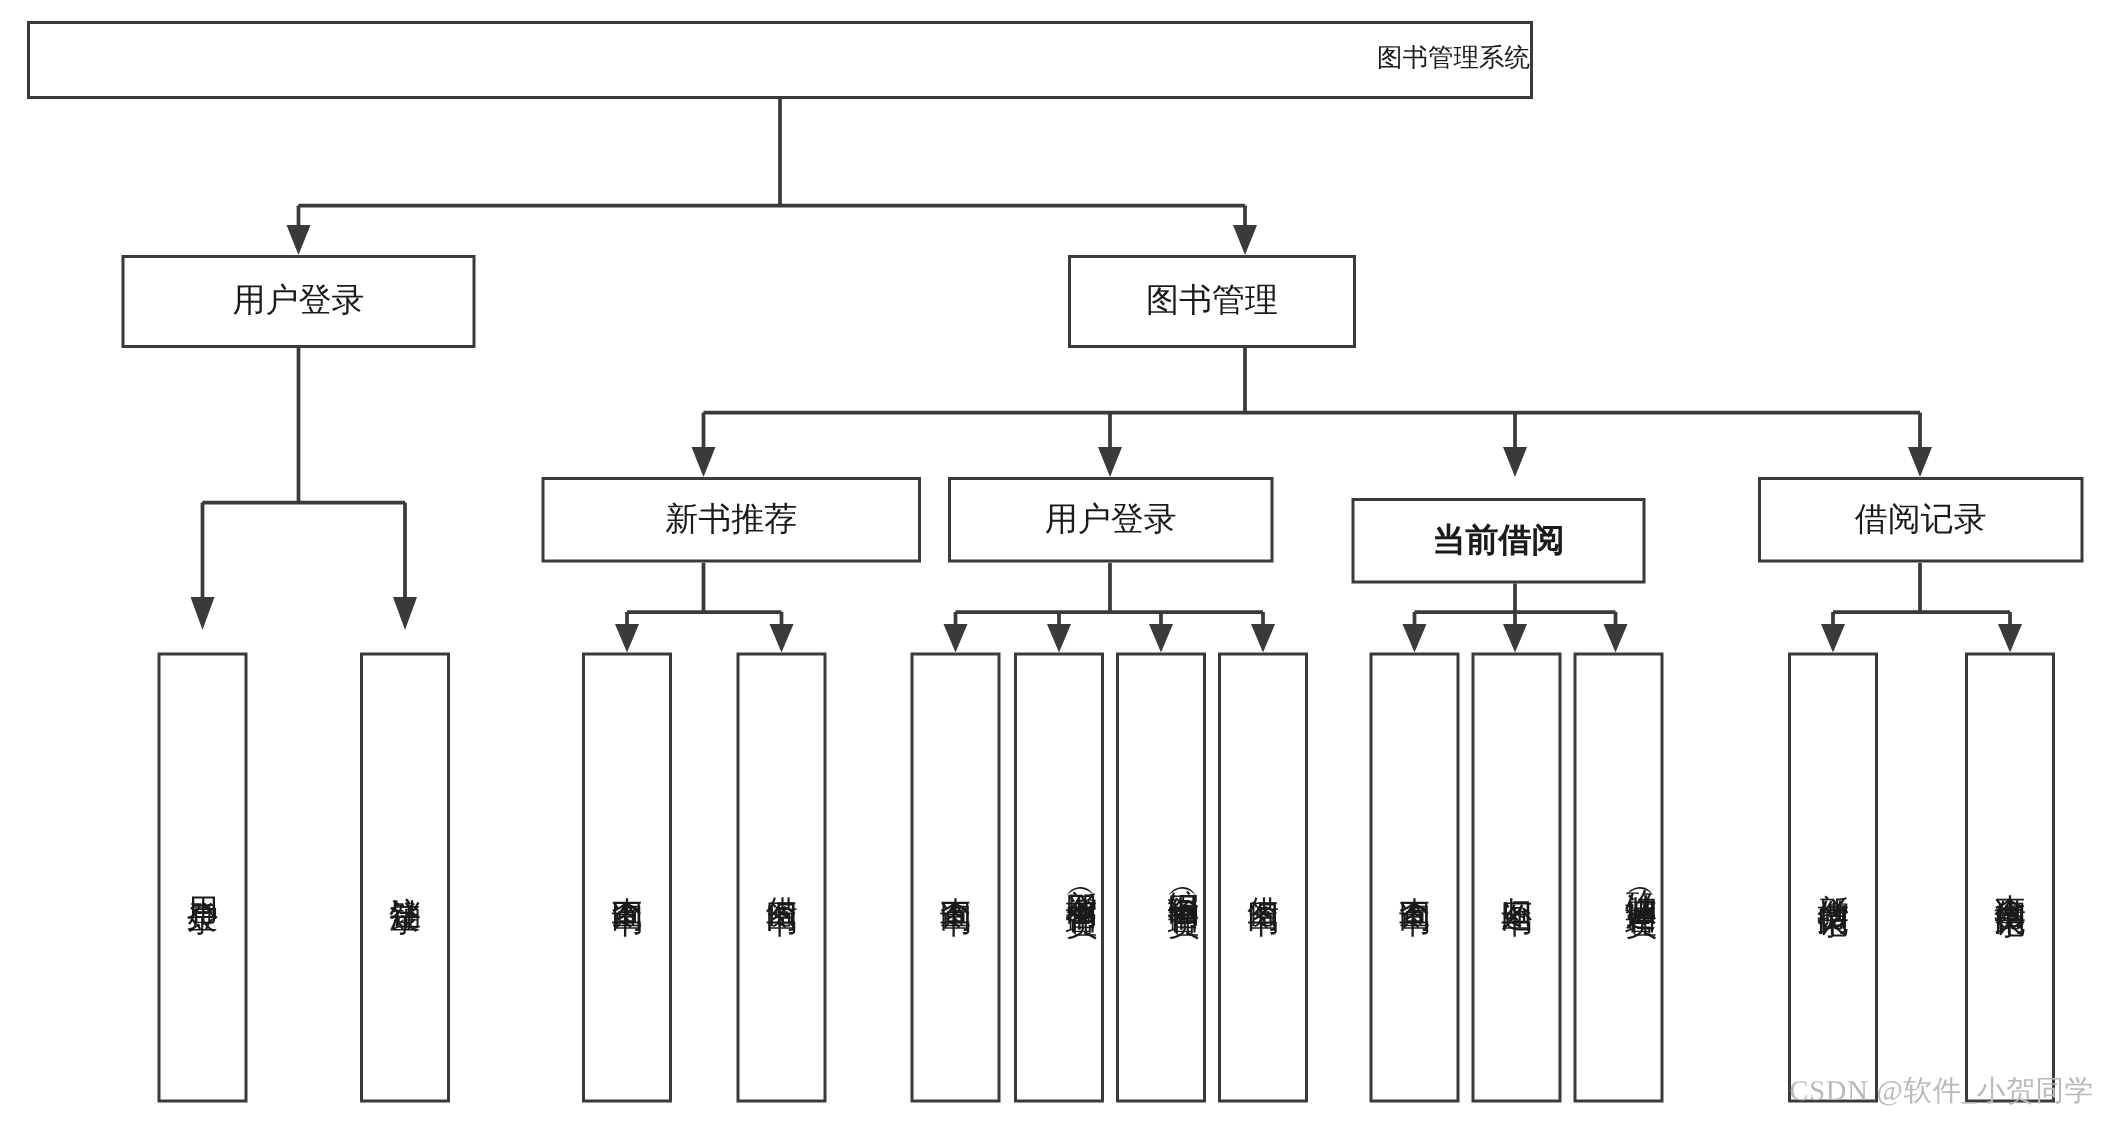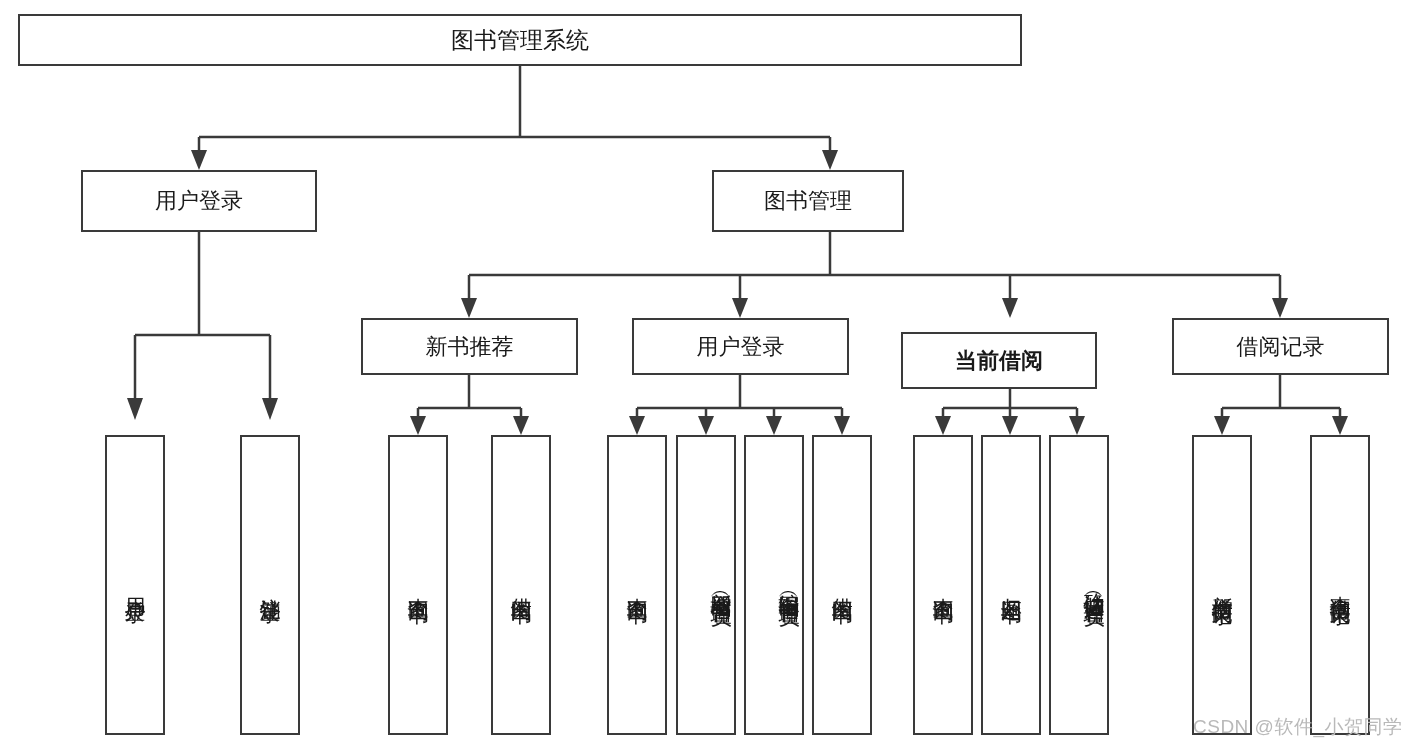--- a/index.html
+++ b/index.html
@@ -23,21 +23,22 @@
     display:flex;
     align-items:center;
     justify-content:center;
     text-align:center;
     line-height:1.25;
   }
   .node.horiz{
     font-size:22px;
   }
   .node.root{
-    font-size:23px;
+    font-size:17px;
+    justify-content:flex-end;
   }
   .node.vert{
     font-size:21px;
     writing-mode:vertical-rl;
     text-orientation:upright;
     letter-spacing:2px;
     padding:10px 0;
     align-items:flex-start;
     justify-content:center;
   }
@@ -51,21 +52,21 @@
     display:block;
   }
   .watermark{
     position:absolute;
     left:1193px;
     top:714px;
     font-size:19px;
     color:#b9b9b9;
     letter-spacing:0.5px;
     white-space:nowrap;
-    font-family:Liberation Sans, sans-serif;
+    font-family:Liberation Serif, serif;
   }
   svg.edges{
     position:absolute;left:0;top:0;width:1405px;height:747px;
     pointer-events:none;
   }
   svg.edges path,svg.edges line{
     stroke:#3a3a3a;stroke-width:2.5;fill:none;
   }
   svg.edges polygon{fill:#3a3a3a;}
 </style>
@@ -142,21 +143,21 @@
     <span class="nodelabel">图书管理系统</span>
   </div>
 
   <div class="node horiz" style="left:81px;top:170px;width:236px;height:62px;">
     <span class="nodelabel">用户登录</span>
   </div>
   <div class="node horiz" style="left:712px;top:170px;width:192px;height:62px;">
     <span class="nodelabel">图书管理</span>
   </div>
 
-  <div class="node horiz" style="left:361px;top:318px;width:217px;height:57px;">
+  <div class="node horiz" style="left:361px;top:318px;width:253px;height:57px;">
     <span class="nodelabel">新书推荐</span>
   </div>
   <div class="node horiz" style="left:632px;top:318px;width:217px;height:57px;">
     <span class="nodelabel">用户登录</span>
   </div>
   <div class="node horiz" style="left:901px;top:332px;width:196px;height:57px;font-weight:bold;">
     <span class="nodelabel">当前借阅</span>
   </div>
   <div class="node horiz" style="left:1172px;top:318px;width:217px;height:57px;">
     <span class="nodelabel">借阅记录</span>

